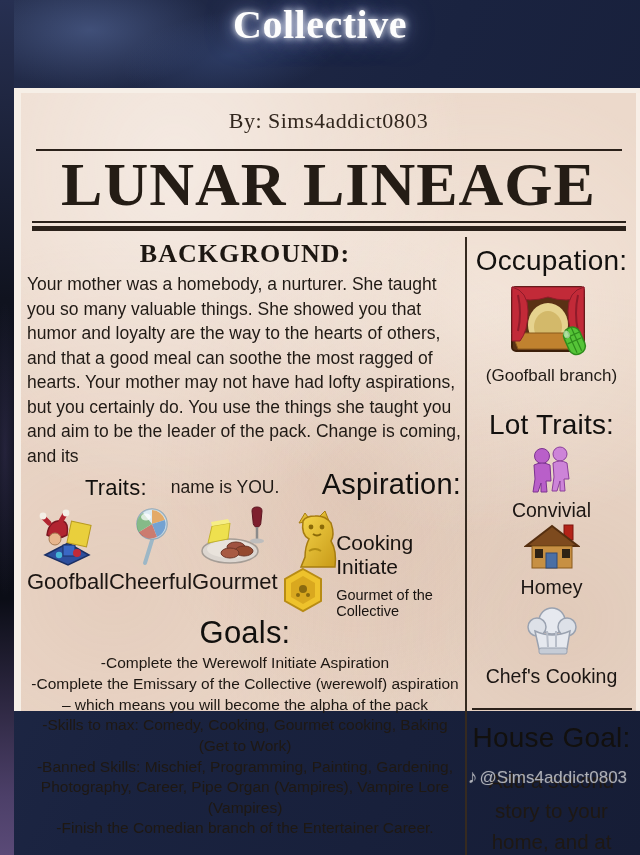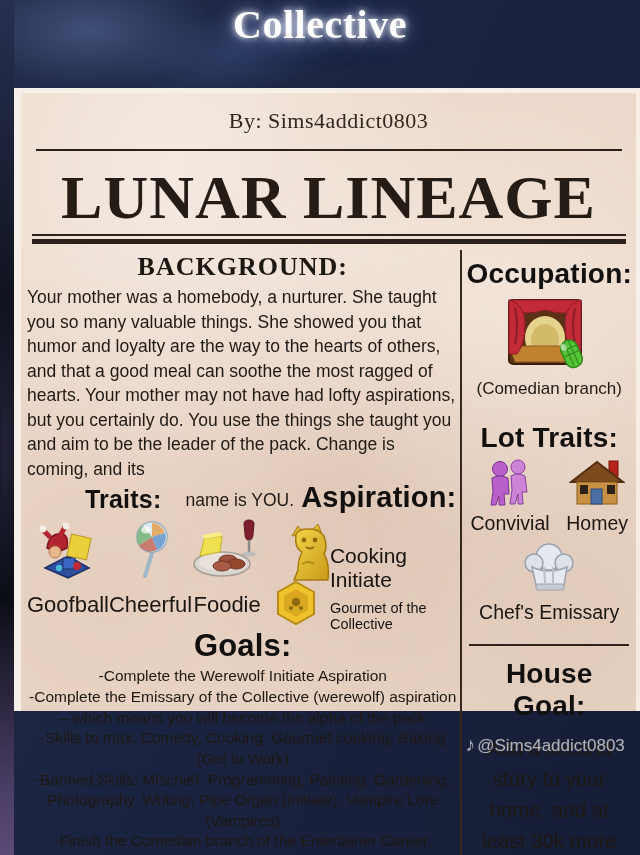--- a/index.html
+++ b/index.html
@@ -45,50 +45,50 @@
     color:#241d17;
   }
 
   .byline {
     margin-top:15px; text-align:center;
     font-family:"Liberation Serif", serif; font-size:22px; color:#32271e; letter-spacing:.5px;
   }
   .thin-rule { width:586px; height:2px; background:#2b211a; margin:15px auto 0; }
 
   .masthead {
-    margin-top:14px; text-align:center;
+    margin-top:1px; text-align:center;
     font-family:"Liberation Serif", serif; font-weight:700; font-size:62px; line-height:1.04;
     color:#241c15; letter-spacing:1px;
   }
   .double-rule { width:594px; margin:5px auto 0; }
   .double-rule .r1 { height:2px; background:#2b211a; }
   .double-rule .r2 { height:5px; background:#2b211a; margin-top:3px; }
 
   .columns { display:flex; align-items:stretch; margin-top:6px; height:640px; }
   .col-left { width:444px; padding:0 2px 0 6px; }
   .col-right { flex:1; border-left:2px solid #352a20; padding:0 4px; }
 
   .h-serif {
     font-family:"Liberation Serif", serif; font-weight:700; font-size:26px;
     text-align:center; color:#1d1712; letter-spacing:1px; margin-top:2px;
   }
   .body-text {
     font-size:17.5px; line-height:1.4; text-align:left; color:#201a15; margin-top:3px;
   }
 
   .trait-asp-row { display:flex; align-items:flex-end; margin-top:0px; }
-  .h-sans { font-weight:700; color:#12100e; letter-spacing:.2px; }
-  .traits-heading { font-size:25px; margin-left:58px; }
+  .h-sans { font-weight:400; color:#12100e; letter-spacing:.2px; }
+  .traits-heading { font-size:22px; margin-left:58px; }
   .last-line { font-size:17.5px; margin-left:24px; margin-bottom:3px; color:#201a15; }
   .aspiration-heading { font-size:29px; margin-left:auto; margin-right:2px; }
 
   .icons-row { display:flex; margin-top:4px; }
   .traits-group { display:flex; width:242px; justify-content:space-between; }
   .trait-item { display:flex; flex-direction:column; align-items:center; }
-  .trait-item .label { font-size:22px; color:#1c1613; margin-top:12px; }
+  .trait-item .label { font-size:22px; color:#1c1613; margin-top:2px; }
   .trait-icon-box { height:62px; display:flex; align-items:flex-end; }
 
   .aspiration-group { display:flex; margin-left:14px; }
   .asp-icons { width:66px; position:relative; height:118px; }
   .asp-statue { position:absolute; left:8px; top:2px; }
   .asp-badge { position:absolute; left:-4px; top:62px; }
   .asp-text { margin-left:2px; }
   .asp-primary { font-size:21px; color:#181310; margin-top:26px; }
   .asp-secondary { font-size:14.5px; color:#181310; margin-top:8px; }
 
@@ -96,21 +96,21 @@
   .goals-list { list-style:none; margin-top:2px; }
   .goals-list li { font-size:15.5px; line-height:1.33; text-align:center; color:#1e1813; }
 
   .occ-heading, .lot-heading, .house-heading { font-size:28px; text-align:center; }
   .occ-heading { margin-top:8px; }
   .icon-center { display:flex; justify-content:center; margin-top:6px; }
   .occ-name, .occ-branch { text-align:center; font-size:17px; color:#201a15; line-height:1.25; }
   .occ-name { margin-top:6px; }
 
   .lot-heading { margin-top:22px; }
-  .lot-row { display:flex; justify-content:space-between; padding:0 4px; margin-top:4px; }
+  .lot-row { display:flex; justify-content:flex-start; padding:0 4px; margin-top:4px;flex-direction:column; }
   .lot-item { display:flex; flex-direction:column; align-items:center; }
   .lot-item .label { font-size:19.5px; color:#1c1613; margin-top:2px; }
   .chef-item { margin-top:6px; }
 
   .right-rule { width:160px; height:2px; background:#2b211a; margin:20px auto 0; }
   .house-heading { margin-top:12px; }
   .house-text-wrap { position:relative; margin-top:12px; }
   .house-text { font-size:20.5px; line-height:1.5; text-align:center; color:#1e1813; }
   .watermark {
     position:absolute; left:-8px; right:0; top:0px; text-align:center;
@@ -199,21 +199,21 @@
                   <ellipse cx="57" cy="36" rx="7" ry="2.5" fill="#bdbdbd"></ellipse>
                   <ellipse cx="30" cy="46" rx="28" ry="12" fill="#dcd6d0" stroke="#a59d96" stroke-width="1.5"></ellipse>
                   <ellipse cx="30" cy="44" rx="23" ry="9" fill="#e9e3dc"></ellipse>
                   <ellipse cx="36" cy="42" rx="9" ry="5" fill="#a05240" stroke="#6e3526"></ellipse>
                   <ellipse cx="44" cy="46" rx="9" ry="5" fill="#94492f" stroke="#6e3526"></ellipse>
                   <ellipse cx="30" cy="48" rx="9" ry="5" fill="#a85a42" stroke="#6e3526"></ellipse>
                   <path d="M8 38 L28 34 L30 18 L12 21 Z" fill="#eee04e" stroke="#c5b52c"></path>
                   <path d="M12 21 L30 18 L28 14 L11 17 Z" fill="#f6ee86"></path>
                 </svg>
               </div>
-              <div class="label">Foodie</div>
+              <div class="label">Gourmet</div>
             </div>
           </div>
 
           <div class="aspiration-group">
             <div class="asp-icons">
               <div class="asp-statue">
                 <svg width="56" height="64" viewBox="0 0 56 64">
                   <defs>
                     <linearGradient id="gold" x1="0" y1="0" x2="1" y2="1">
                       <stop offset="0" stop-color="#f4d44a"></stop>
@@ -244,21 +244,21 @@
               <div class="asp-secondary">Gourmet of the Collective</div>
             </div>
           </div>
         </div>
 
         <div class="h-sans goals-heading">Goals:</div>
         <ul class="goals-list">
           <li>-Complete the Werewolf Initiate Aspiration</li>
           <li>-Complete the Emissary of the Collective (werewolf) aspiration – which means you will become the alpha of the pack</li>
           <li>-Skills to max: Comedy, Cooking, Gourmet cooking, Baking (Get to Work)</li>
-          <li>-Banned Skills: Mischief, Programming, Painting, Gardening, Photography, Writing, Pipe Organ (Initiate), Vampire Lore (Vampires)</li>
+          <li>-Banned Skills: Mischief, Programming, Painting, Gardening, Photography, Career, Pipe Organ (Vampires), Vampire Lore (Vampires)</li>
           <li>-Finish the Comedian branch of the Entertainer Career.</li>
 
         </ul>
       </div>
 
       <div class="col-right">
         <div class="h-sans occ-heading">Occupation:</div>
 
         <div class="icon-center">
           <svg width="92" height="82" viewBox="0 0 92 82">
@@ -270,21 +270,21 @@
             <path d="M6 4 Q22 8 22 28 Q22 48 14 58 L6 58 Z" fill="#c22a38" stroke="#8f1b2a"></path>
             <path d="M78 4 Q62 8 62 28 Q62 48 70 58 L78 58 Z" fill="#c22a38" stroke="#8f1b2a"></path>
             <path d="M12 12 Q16 30 12 48 M72 12 Q68 30 72 48" stroke="#8f1b2a" stroke-width="2" fill="none"></path>
             <g transform="rotate(-24 68 58)">
               <rect x="60" y="44" width="17" height="28" rx="8" fill="#55c437" stroke="#2f8c1c" stroke-width="1.5"></rect>
               <path d="M61 52 H76 M61 58 H76 M66 45 V70 M71 45 V70" stroke="#2f8c1c" stroke-width="1.2"></path>
               <ellipse cx="64" cy="49" rx="3" ry="4" fill="rgba(255,255,255,.5)"></ellipse>
             </g>
           </svg>
         </div>
-        <div class="occ-branch">(Comedian branch)</div>
+        <div class="occ-branch">(Goofball branch)</div>
 
         <div class="h-sans lot-heading">Lot Traits:</div>
 
         <div class="lot-row">
           <div class="lot-item">
             <span>
               <svg width="50" height="48" viewBox="0 0 50 48">
                 <circle cx="33" cy="9" r="7" fill="#cd84d8" stroke="#8a3f9a"></circle>
                 <path d="M26 18 Q33 14 40 18 L42 34 L37 34 L38 46 L33 46 L33 36 L30 46 L25 46 L27 32 Z" fill="#cd84d8" stroke="#8a3f9a"></path>
                 <circle cx="15" cy="11" r="7.5" fill="#b95fc9" stroke="#7c3490"></circle>
@@ -312,21 +312,21 @@
           <span>
             <svg width="58" height="54" viewBox="0 0 58 54">
               <circle cx="29" cy="16" r="13" fill="#e6e9ef" stroke="#9aa2b0" stroke-width="1.5"></circle>
               <circle cx="14" cy="22" r="9" fill="#dde1e8" stroke="#9aa2b0" stroke-width="1.5"></circle>
               <circle cx="44" cy="22" r="9" fill="#dde1e8" stroke="#9aa2b0" stroke-width="1.5"></circle>
               <path d="M12 26 L16 44 L44 44 L47 26 Q29 34 12 26 Z" fill="#e6e9ef" stroke="#9aa2b0" stroke-width="1.5"></path>
               <path d="M24 26 L25 42 M33 26 L33 42" stroke="#b8bec9" stroke-width="2"></path>
               <rect x="16" y="43" width="28" height="6" rx="2" fill="#c6ccd6" stroke="#9aa2b0"></rect>
             </svg>
           </span>
-          <div class="label">Chef's Emissary</div>
+          <div class="label">Chef's Cooking</div>
         </div>
 
         <div class="right-rule"></div>
 
         <div class="h-sans house-heading">House Goal:</div>
         <div class="house-text-wrap">
           <div class="watermark">
             <span class="note">♪</span><span>@Sims4addict0803</span>
           </div>
           <div class="house-text">Add a second story to your home, and at least 30k more worth (for a minimum total of 70k)</div>

